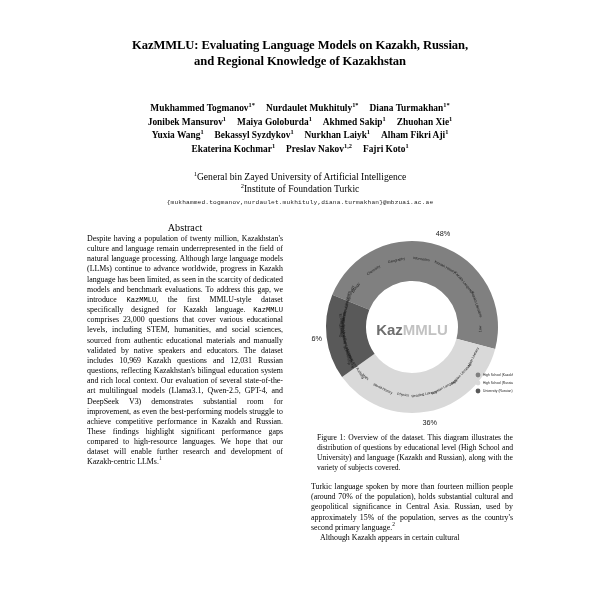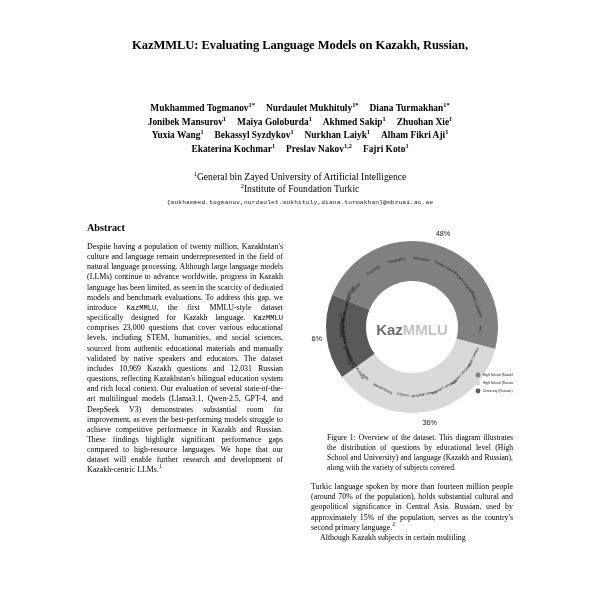--- a/index.html
+++ b/index.html
@@ -82,24 +82,24 @@
     width: 196px;
   }
   .col-right {
     position: absolute;
     left: 311px;
     top: 214px;
     width: 202px;
   }
 
   .section-head {
-    text-align: left;
-    font-weight: bold;
+    text-align: center;
+    font-weight: normal;
     font-size: 10.2px;
-    margin-bottom: 9px;
+    margin-bottom: 1px;
   }
   .abstract-body p {
     margin: 0;
     font-size: 7.9px;
     line-height: 10.15px;
     text-align: justify;
     text-justify: inter-word;
     hyphens: manual;
   }
   .body-text p {
@@ -120,21 +120,21 @@
     width: 202px;
     height: 205px;
     margin: 0 0 6px 0;
   }
   .figure svg { display: block; }
 
   .caption {
     font-size: 7.6px;
     line-height: 9.9px;
     text-align: justify;
-    margin: 0 0 9px 16px;
+    margin: 0 0 9px 6px;
   }
 
   .chart-label {
     font-size: 3.5px;
     fill: #1a1a1a;
     font-family: "Liberation Sans", sans-serif;
   }
   .pct-label {
     font-size: 7.3px;
     fill: #1a1a1a;
@@ -152,20 +152,21 @@
   }
 </style>
 </head>
 <body>
 
 <div class="page">
 
   <div class="title-block">
     <div class="paper-title">
       <span>KazMMLU: Evaluating Language Models on Kazakh, Russian,</span><br>
+      <span>and Regional Knowledge of Kazakhstan</span>
     </div>
   </div>
 
   <div class="authors" id="authors">
       <div class="arow"><span class="auth">Mukhammed Togmanov<sup>1*</sup></span><span class="auth">Nurdaulet Mukhituly<sup>1*</sup></span><span class="auth">Diana Turmakhan<sup>1*</sup></span></div>
       <div class="arow"><span class="auth">Jonibek Mansurov<sup>1</sup></span><span class="auth">Maiya Goloburda<sup>1</sup></span><span class="auth">Akhmed Sakip<sup>1</sup></span><span class="auth">Zhuohan Xie<sup>1</sup></span></div>
       <div class="arow"><span class="auth">Yuxia Wang<sup>1</sup></span><span class="auth">Bekassyl Syzdykov<sup>1</sup></span><span class="auth">Nurkhan Laiyk<sup>1</sup></span><span class="auth">Alham Fikri Aji<sup>1</sup></span></div>
       <div class="arow"><span class="auth">Ekaterina Kochmar<sup>1</sup></span><span class="auth">Preslav Nakov<sup>1,2</sup></span><span class="auth">Fajri Koto<sup>1</sup></span></div>
     </div>
 
@@ -233,17 +234,17 @@
             <circle cx="167" cy="169" r="2.4" fill="#595959"></circle>
             <text x="172" y="170.2" class="legend-label">University (Russian)</text>
           </g>
       </svg>
     </div>
 
     <div class="caption"><span>Figure 1:</span><span> Overview of the dataset. This diagram illustrates the distribution of questions by educational level (High School and University) and language (Kazakh and Russian), along with the variety of subjects covered.</span></div>
 
     <div class="body-text">
       <p><span>Turkic language spoken by more than fourteen million people (around 70% of the population), holds substantial cultural and geopolitical significance in Central Asia. Russian, used by approximately 15% of the population, serves as the country's second primary language.</span><sup>2</sup></p>
-      <p class="indent">Although Kazakh subjects in certain multiling</p>
+      <p class="indent">Although Kazakh appears in certain cultural</p>
     </div>
 
   </div>
 </div>
 
 </body></html>

